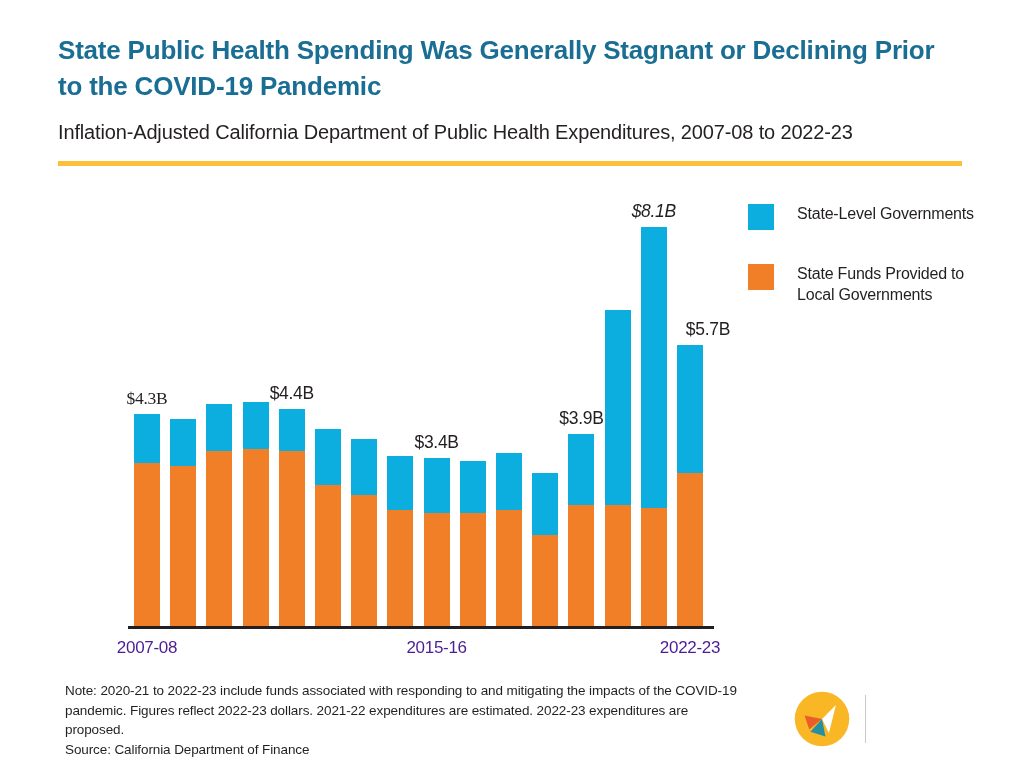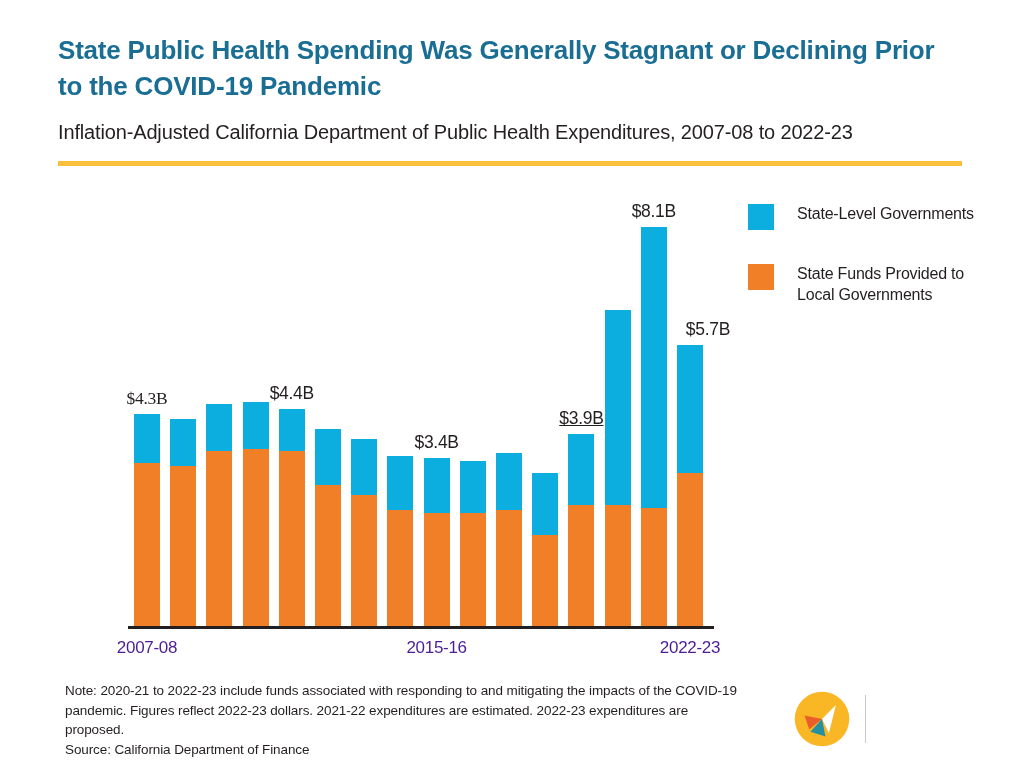--- a/index.html
+++ b/index.html
@@ -238,22 +238,22 @@
       </div>
       <div class="bar-group" style="left: 677px; top: 344.99px; height: 281.01px; bottom: auto;">
         <div class="bar-seg seg-state" style="background: rgb(11, 174, 222); top: 0px; height: 128.18px;"></div>
         <div class="bar-seg seg-local" style="background: rgb(240, 127, 40); top: 128.18px; height: 152.83px;"></div>
       </div>
     </div>
   <div id="value-labels-layer">
       <div class="bar-label" style="left: 107px; top: 388.01px; width: 80px; font-family: Liberation Serif, serif;">$4.3B</div>
       <div class="bar-label" style="left: 251.8px; top: 383.08px; width: 80px;">$4.4B</div>
       <div class="bar-label" style="left: 396.6px; top: 432.38px; width: 80px;">$3.4B</div>
-      <div class="bar-label" style="left: 541.4px; top: 407.73px; width: 80px; text-decoration: underline;">$3.9B</div>
-      <div class="bar-label" style="left: 613.8px; top: 200.67px; width: 80px;">$8.1B</div>
+      <div class="bar-label" style="left: 541.4px; top: 407.73px; width: 80px;">$3.9B</div>
+      <div class="bar-label" style="left: 613.8px; top: 200.67px; width: 80px; font-style: italic;">$8.1B</div>
       <div class="bar-label" style="left: 650px; top: 318.99px; width: 80px; text-align: right;">$5.7B</div>
     </div>
   <div id="x-tick-layer">
       <div class="axis-tick-label" style="left: 107px; top: 638px; width: 80px; text-align: center;">2007-08</div>
       <div class="axis-tick-label" style="left: 396.6px; top: 638px; width: 80px; text-align: center;">2015-16</div>
       <div class="axis-tick-label" style="left: 650px; top: 638px; width: 80px; text-align: center;">2022-23</div>
     </div>
 </div>
 
 <div id="legend">

